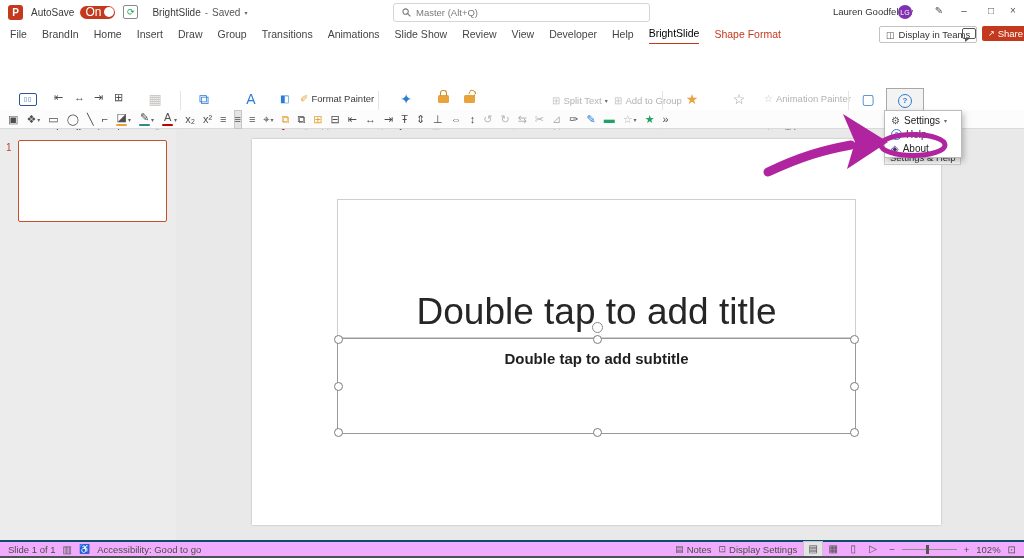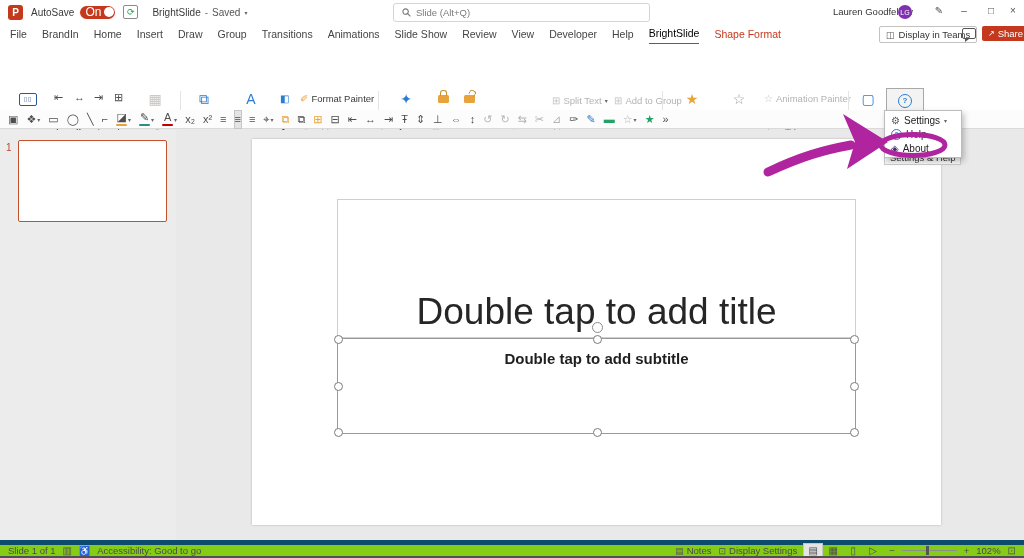--- a/index.html
+++ b/index.html
@@ -91,21 +91,21 @@
         box-shadow:2px 3px 6px rgba(0,0,0,.25);z-index:40;padding:2px 0}
   .menu-item{display:flex;align-items:center;gap:4px;height:14px;padding:0 6px;font-size:10px;color:#222;white-space:nowrap}
   .mi-gear{font-size:10px;color:#555}
   .mi-help{width:9px;height:9px;border:1.1px solid #2b7cd3;border-radius:50%;font-size:6.5px;color:#2b7cd3;
            display:flex;align-items:center;justify-content:center;font-weight:bold}
   .mi-about{font-size:10px;color:#4b2e6f}
   #tooltip{position:absolute;left:884px;top:150px;z-index:39;background:#f7f7f7;border:1px solid #ccc;
            font-size:9.5px;padding:1px 5px;color:#333;white-space:nowrap}
 
   
-  #statusbar{position:absolute;left:0;right:0;bottom:2px;height:16px;background:#84cc16;border-top:5px solid #0c4a6e;
+  #statusbar{position:absolute;left:0;right:0;bottom:2px;height:16px;background:#f0abfc;border-top:2px solid #0c4a6e;
              display:flex;align-items:center;font-size:9.5px;color:#4c4a48;padding:0 8px;gap:7px;box-sizing:border-box}
   #statusbar .grow{flex:1}
   .viewbox{display:flex;align-items:center;gap:2px}
   .viewbox .ticon{width:18px;height:14px;justify-content:center;font-size:10px}
   .ztrack{width:55px;height:1px;background:#8d8d8d;position:relative}
   .ztrack .zthumb{position:absolute;left:45%;top:-4px;width:3px;height:9px;background:#555}
   .bottom-edge{position:absolute;left:0;right:0;bottom:0;height:2px;background:#4d5055}
 
   
   #annot{position:absolute;left:0;top:0;z-index:60;pointer-events:none}
@@ -125,21 +125,21 @@
     <span>BrightSlide</span>
     <span style="color:#777">-</span>
     <span style="color:#555">Saved</span>
     <span style="font-size:6px;color:#666">▾</span>
   </span>
   <span class="searchbox">
     <svg width="9" height="9" viewBox="0 0 10 10">
       <circle cx="4" cy="4" r="3" fill="none" stroke="#777" stroke-width="1.2"></circle>
       <line x1="6.3" y1="6.3" x2="9.3" y2="9.3" stroke="#777" stroke-width="1.2"></line>
     </svg>
-    <span>Slide (Alt+Q)</span>
+    <span>Master (Alt+Q)</span>
   </span>
   <span class="abs" style="left:833px;top:6px;font-size:9.5px;color:#333">Lauren Goodfellow</span>
   <span class="avatar abs" style="left:898px;top:5px">LG</span>
   <span class="abs winbtn" style="left:930px;top:5px">✎</span>
   <span class="abs winbtn" style="left:955px;top:5px">–</span>
   <span class="abs winbtn" style="left:982px;top:5px">□</span>
   <span class="abs winbtn" style="left:1004px;top:5px">×</span>
 </div>
 
 <div id="tabrow">

